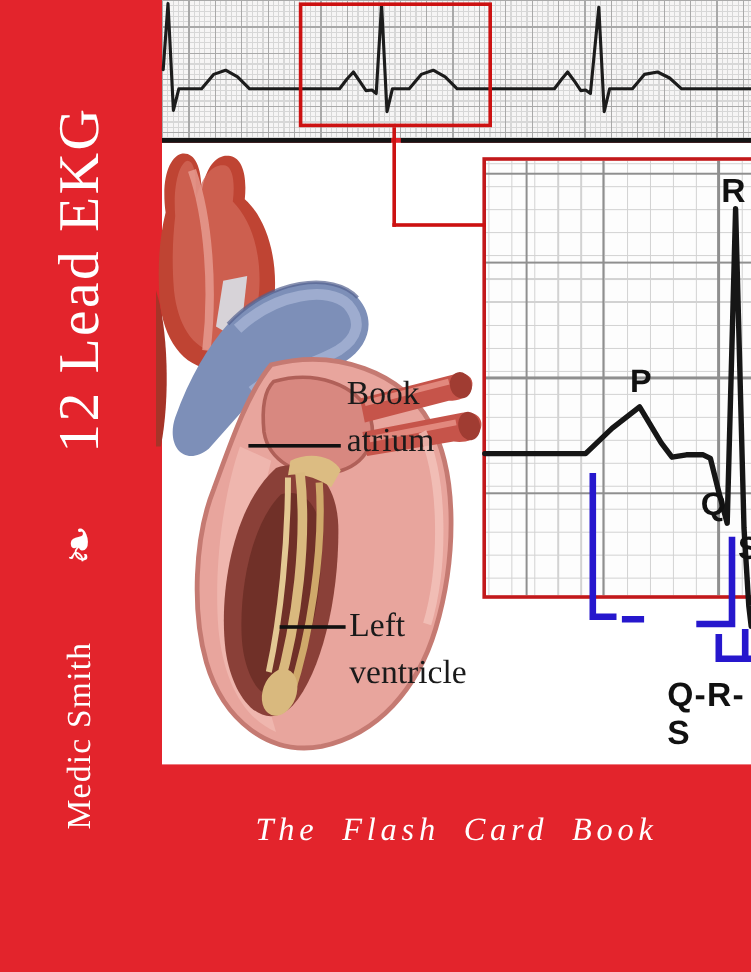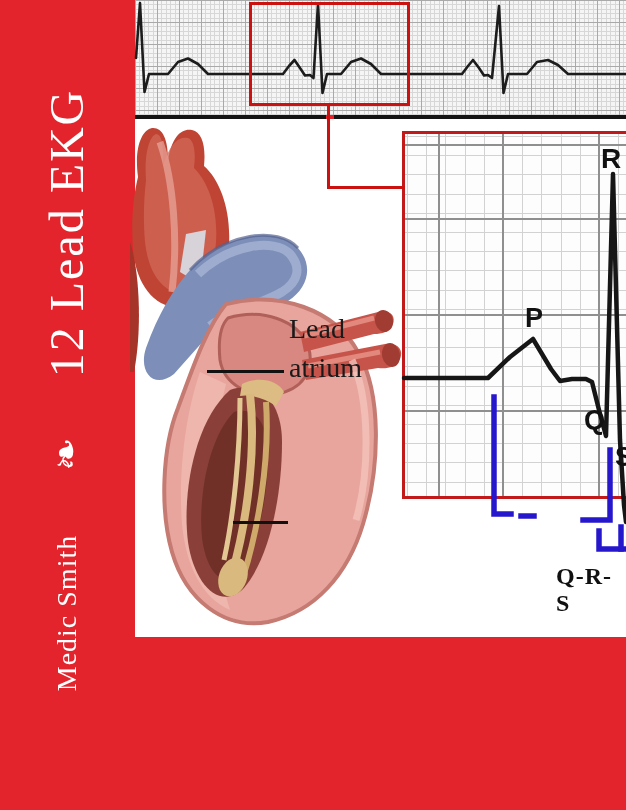--- a/index.html
+++ b/index.html
@@ -61,21 +61,21 @@
   .pointer-line{position:absolute;height:3px;background:#111111;}
   .wave-label{
     position:absolute;color:#111111;font-weight:700;
     font-family:"Liberation Sans",sans-serif;
   }
   #label-p{left:525px;top:303px;font-size:27px;}
   #label-q{left:584px;top:405px;font-size:27px;}
   #label-r{left:601px;top:143px;font-size:28px;}
   #label-s{left:615px;top:442px;font-size:27px;}
   #label-pr{left:534px;top:499px;font-size:31px;letter-spacing:1px;}
-  #label-qrs{left:556px;top:563px;font-size:24px;letter-spacing:1px;font-family:Liberation Serif, serif;}
+  #label-qrs{left:556px;top:563px;font-size:28px;letter-spacing:1px;}
   svg.overlay{position:absolute;left:0;top:0;pointer-events:none;}
   
   #tagline{
     position:absolute;left:135px;top:676px;width:491px;
     text-align:center;color:#ffffff;font-style:italic;
     font-size:27px;letter-spacing:4px;word-spacing:9px;
     font-family:"Liberation Serif",serif;
   }
 </style>
 </head>
@@ -152,22 +152,23 @@
 
     <path d="M112,262 C128,254 148,258 154,270 L146,284 C134,276 120,272 110,274 Z" fill="#dcbc82"></path>
     <path d="M120,272 C126,326 118,396 102,452" stroke="#d9b97e" stroke-width="8" fill="none"></path>
     <path d="M136,280 C140,338 128,410 112,458" stroke="#cfa96a" stroke-width="6" fill="none"></path>
     <path d="M110,276 C110,330 104,392 94,438" stroke="#e3c893" stroke-width="5" fill="none"></path>
     <ellipse cx="103" cy="455" rx="14" ry="20" fill="#d9b97e" transform="rotate(20 103 455)"></ellipse>
 
     <path d="M222,238 C240,278 240,350 226,398" stroke="#f2c3bc" stroke-width="7" fill="none" opacity="0.8"></path>
   </svg>
 
-  <div class="anat-label" style="left:289px;top:310px;width:112px">Lead atrium</div>
+  <div class="anat-label" style="left:289px;top:310px;width:112px">Book atrium</div>
   <div class="pointer-line" style="left:207px;top:370px;width:77px"></div>
+  <div class="anat-label" style="left:291px;top:503px;width:145px">Left ventricle</div>
   <div class="pointer-line" style="left:233px;top:521px;width:55px"></div>
 
   <div id="zoom-panel"></div>
 
   <svg class="overlay" width="626" height="810" viewBox="0 0 626 810">
     <polyline fill="none" stroke="#161616" stroke-width="4.5" stroke-linejoin="round" stroke-linecap="round" points="404,378 488,378 510,357 533,339 551,369 560,381 572,379
               586,379 592,382 599,410 606,436 613,174 620,440 624,505 626,522"></polyline>
     <g stroke="#2617cd" stroke-width="5.5" fill="none" stroke-linecap="square">
       <polyline points="494,397 494,514 511,514"></polyline>
       <line x1="521" y1="516" x2="534" y2="516"></line>
@@ -180,14 +181,15 @@
   <div id="label-p" class="wave-label">P</div>
   <div id="label-q" class="wave-label">Q</div>
   <div id="label-r" class="wave-label">R</div>
   <div id="label-s" class="wave-label">S</div>
   <div id="label-qrs" class="wave-label">Q-R-S</div>
 
   <div id="callout-box"></div>
   <div id="callout-vline"></div>
   <div id="callout-hline"></div>
 
+  <div id="tagline">The Flash Card Book</div>
 
 </div>
 
 </body></html>

